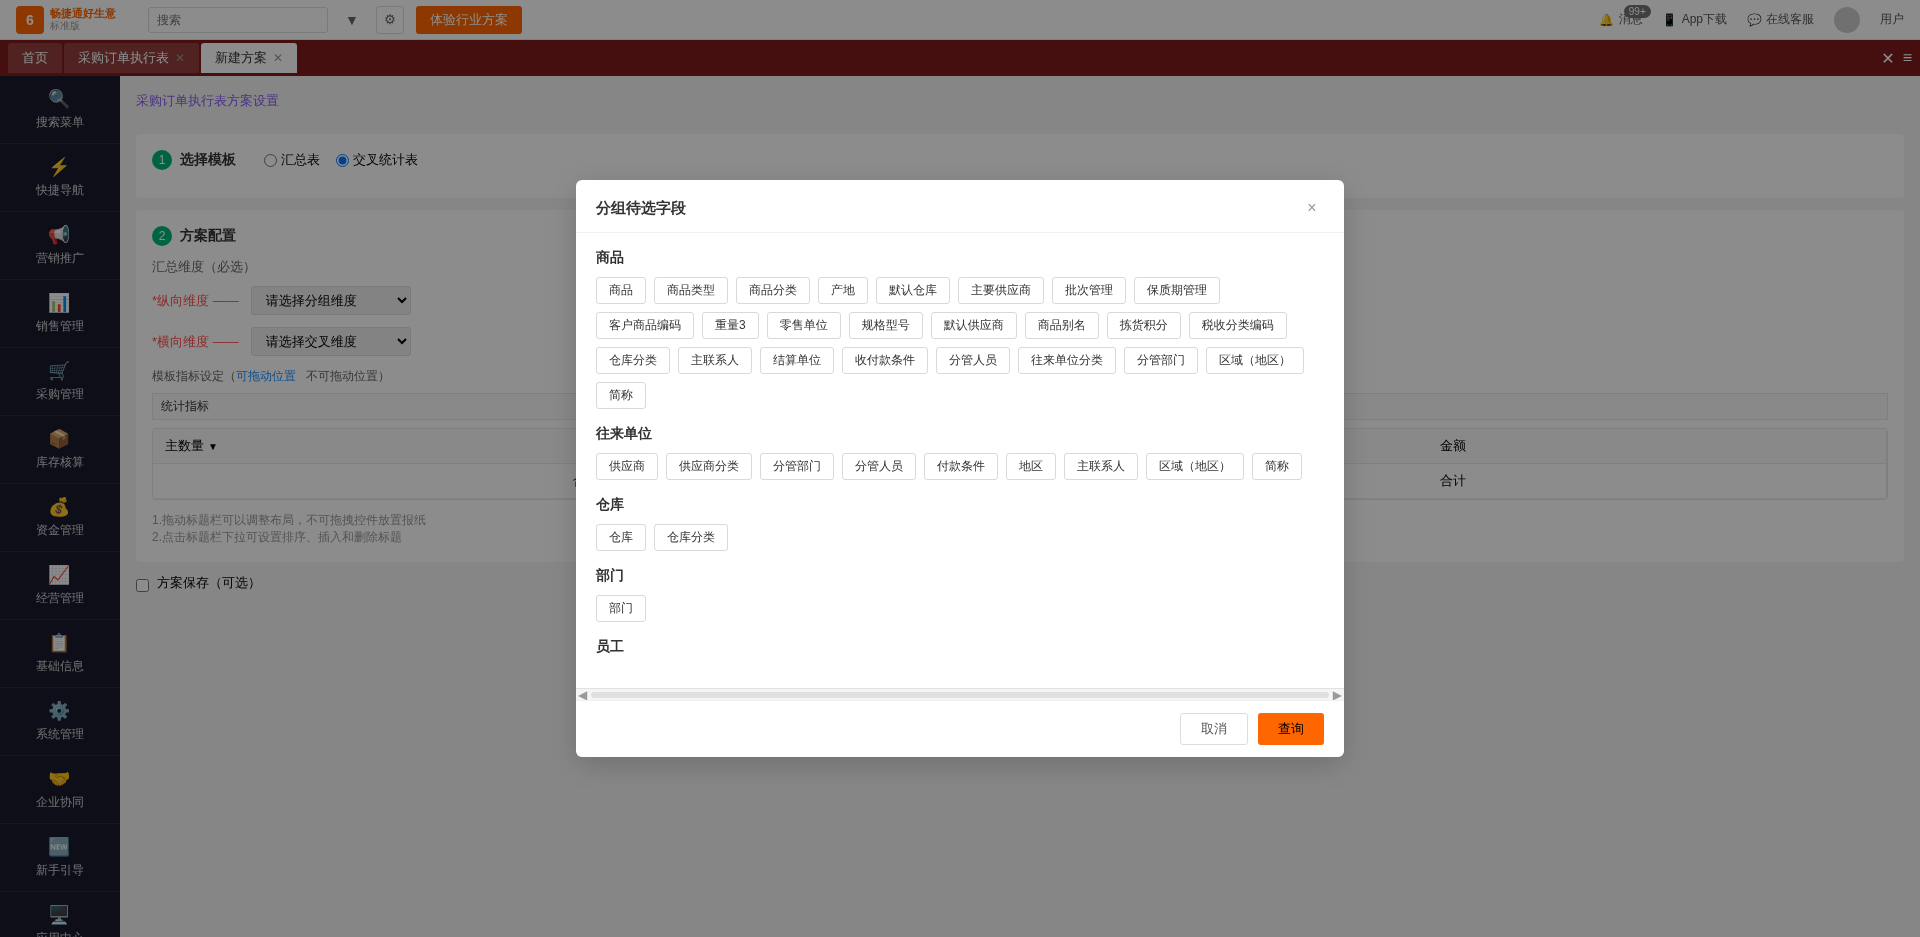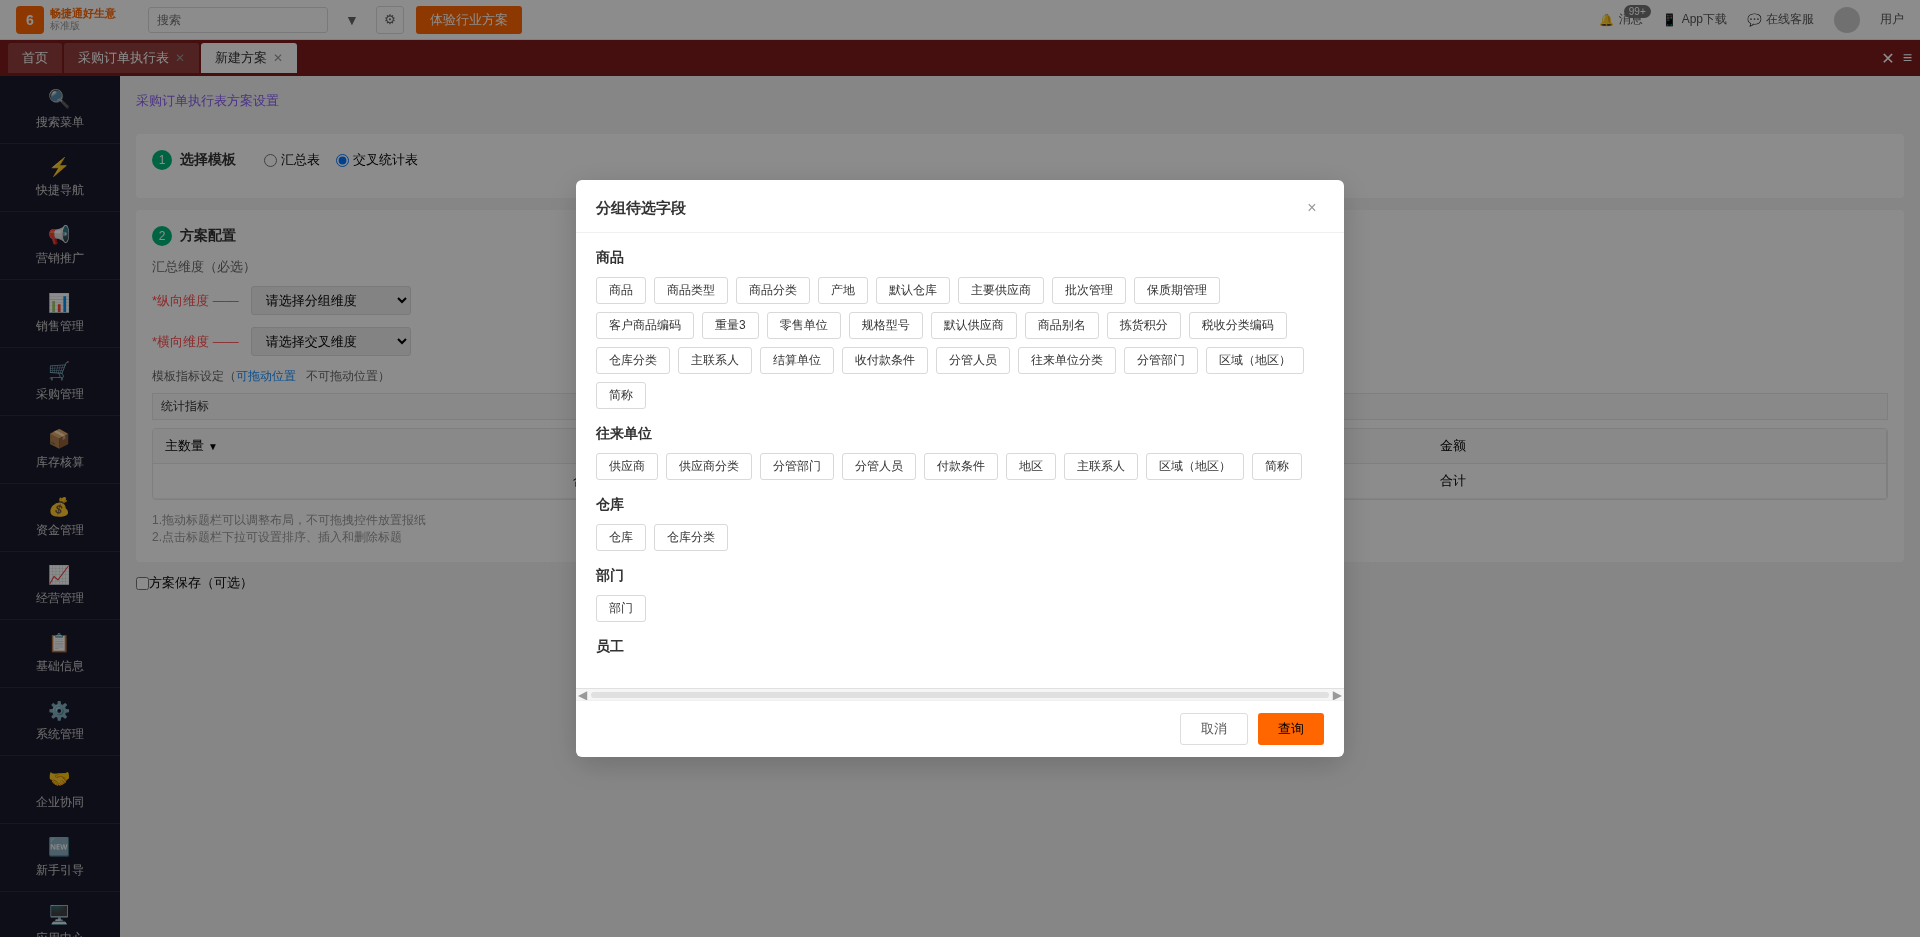--- a/index.html
+++ b/index.html
@@ -535,21 +535,21 @@
           <div class="table-cell">合计</div>
         </div>
       </div>
 
       <div style="font-size:12px;color:#999;margin-top:8px;">
         <div>1.拖动标题栏可以调整布局，不可拖拽控件放置报纸</div>
         <div>2.点击标题栏下拉可设置排序、插入和删除标题</div>
       </div>
     </div>
 
-    <div style="display:flex;align-items:center;margin-top:8px;">
+    <div style="display:flex;align-items:flex-end;gap:8px;margin-top:8px;">
       <input type="checkbox" style="">
       <span>方案保存（可选）</span>
     </div>
   </div>
 </div>
 
 <div class="modal-backdrop">
   <div class="modal">
     <div class="modal-header">
       <span class="modal-title">分组待选字段</span>

